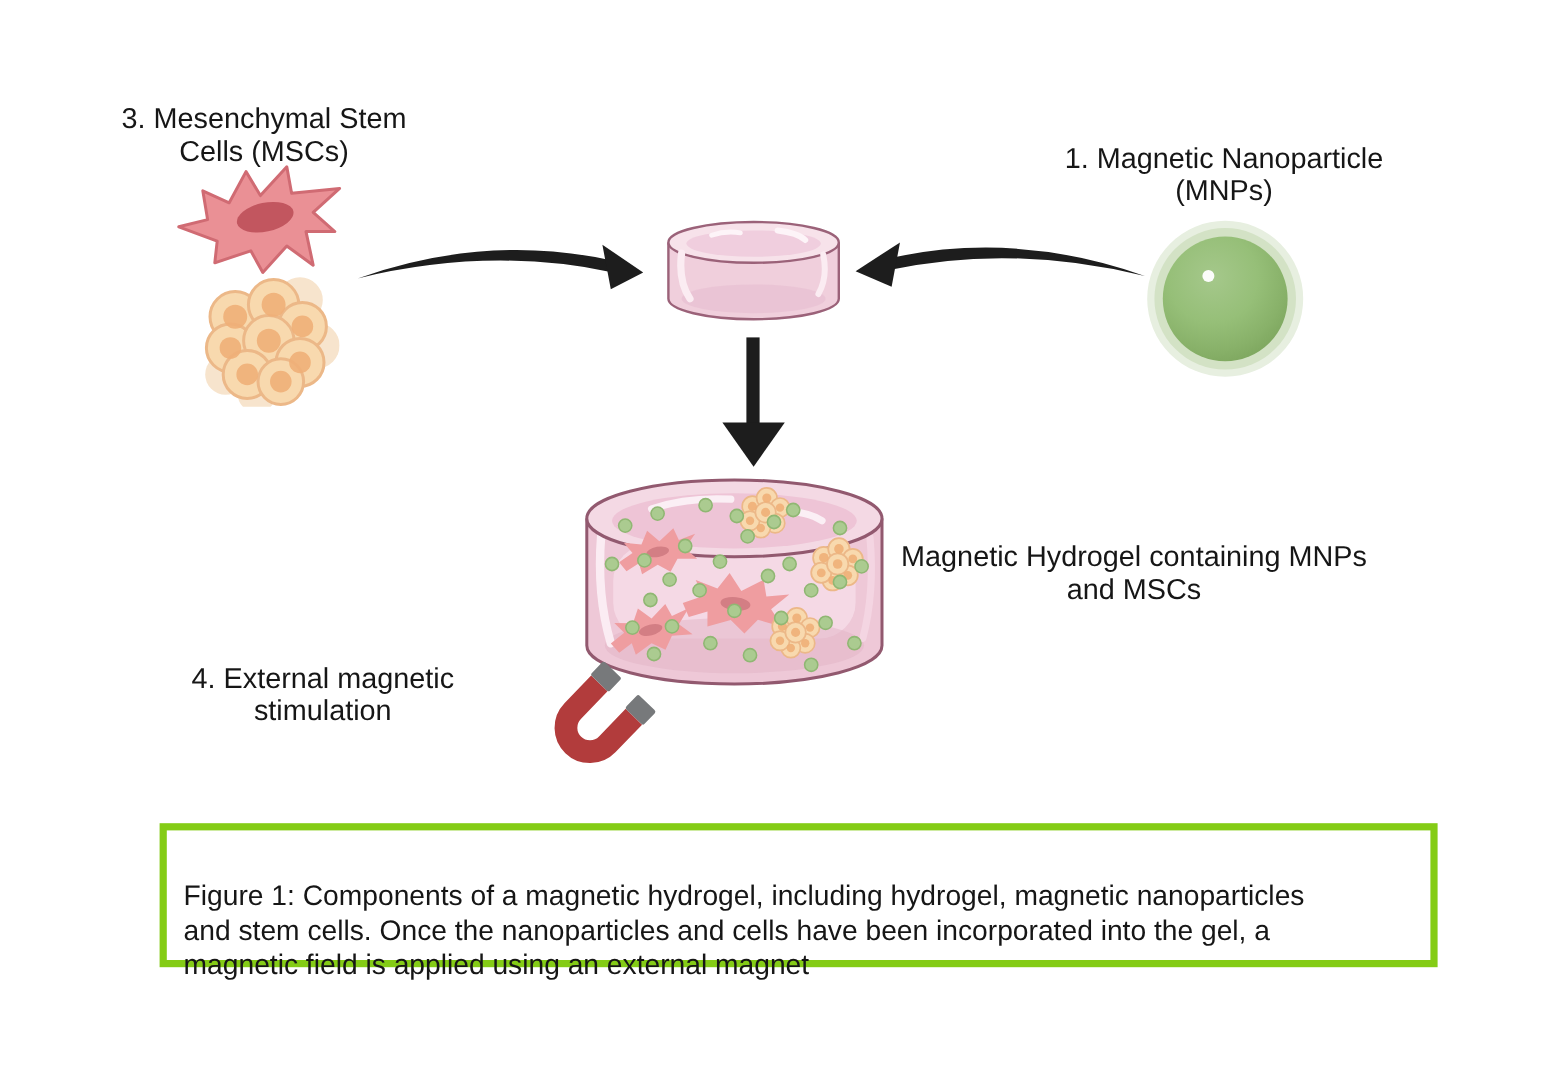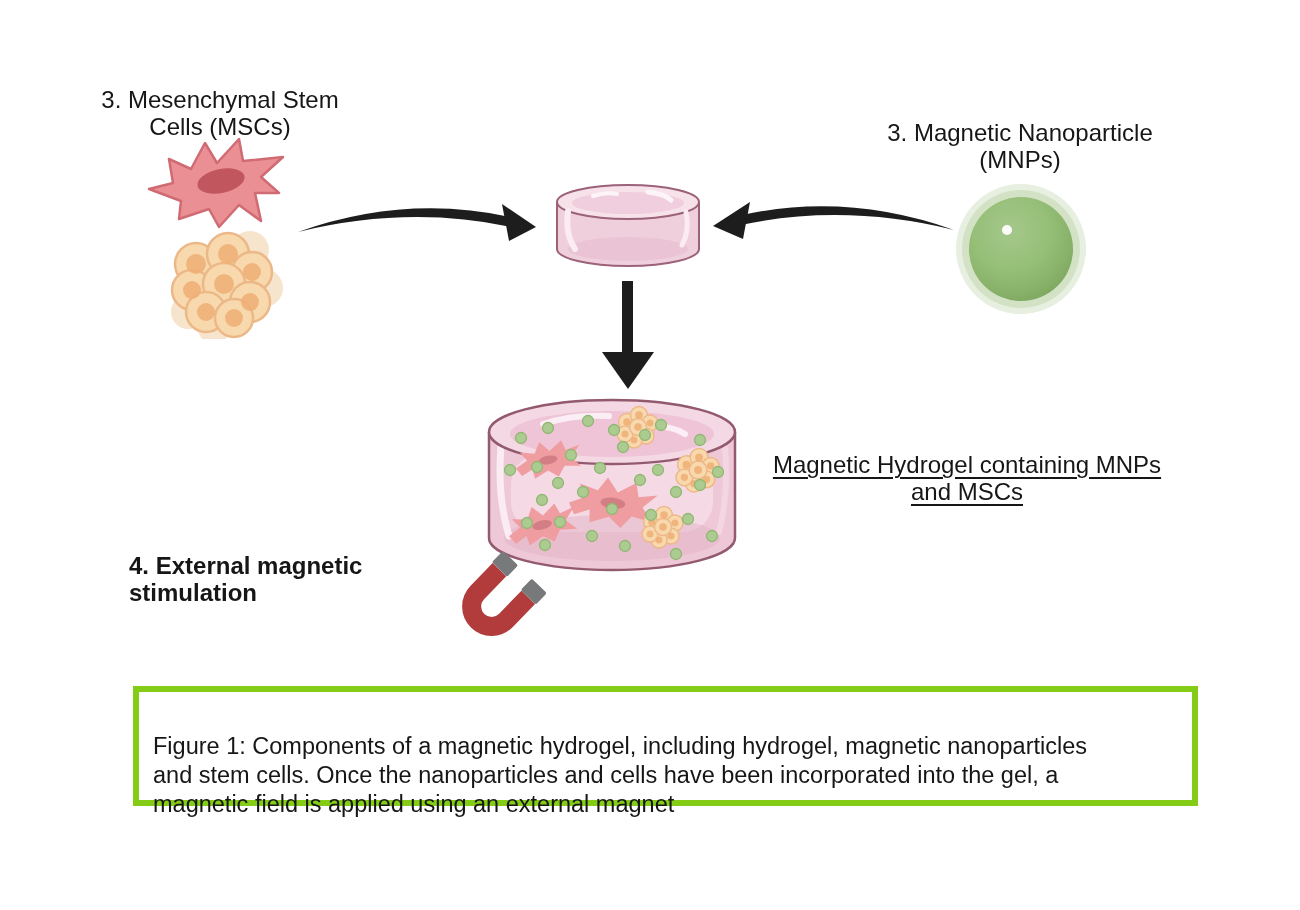--- a/index.html
+++ b/index.html
@@ -12,26 +12,24 @@
     overflow:hidden;
     padding-left:34px;
   }
   .lbl{
     position:absolute;
     font-size:24px;
     line-height:27px;
     white-space:pre-line;
     text-align:center;
   }
-  .lbl-left{text-align:left;font-weight:bold;}
+  .lbl-left{text-align:center;}
   .underlined{
-    text-decoration:underline;
     text-decoration-thickness:2px;
     text-underline-offset:4px;
-    margin-left:22px;
   }
   .abs{position:absolute;}
   
   .mnp-wrap{position:absolute;left:956px;top:184px;width:130px;height:130px;}
   .halo-outer{position:absolute;inset:0;border-radius:50%;background:#e7efe0;}
   .halo-inner{position:absolute;inset:6px;border-radius:50%;background:#d3e2c5;}
   .sphere{
     position:absolute;inset:13px;border-radius:50%;
     background:radial-gradient(circle at 40% 33%, #a5c88b 0%, #96bf78 40%, #88b169 65%, #7aa35b 85%, #84ad67 100%);
   }
@@ -95,21 +93,21 @@
     <path d="M4,23 L4,70 A71,17 0 0 0 146,70 L146,23" fill="#f0cfdc" stroke="#9b6279" stroke-width="2"></path>
     <ellipse cx="75" cy="70" rx="60" ry="12" fill="#e5bccf" opacity="0.55"></ellipse>
     <ellipse cx="75" cy="23" rx="71" ry="17" fill="#f7e2ea" stroke="#9b6279" stroke-width="2"></ellipse>
     <ellipse cx="75" cy="24" rx="56" ry="11" fill="#f0cede"></ellipse>
     <path d="M95,13 Q112,15 118,21" stroke="#fdf4f8" stroke-width="5" fill="none" stroke-linecap="round"></path>
     <path d="M40,17 Q52,13 64,15" stroke="#fdf4f8" stroke-width="4" fill="none" stroke-linecap="round"></path>
     <path d="M15,32 Q12,55 22,70" stroke="#fbecf2" stroke-width="6" fill="none" stroke-linecap="round"></path>
     <path d="M133,33 Q137,52 129,66" stroke="#fbecf2" stroke-width="5" fill="none" stroke-linecap="round"></path>
   </svg>
 
-  <div class="lbl" style="left:870px;top:119px;width:300px;">3. Magnetic Nanoparticle
+  <div class="lbl" style="left:870px;top:119px;width:300px;">1. Magnetic Nanoparticle
 (MNPs)</div>
 
   <div class="mnp-wrap">
     <div class="halo-outer"></div>
     <div class="halo-inner"></div>
     <div class="sphere">
       <div class="sphere-highlight"></div>
     </div>
   </div>
 

